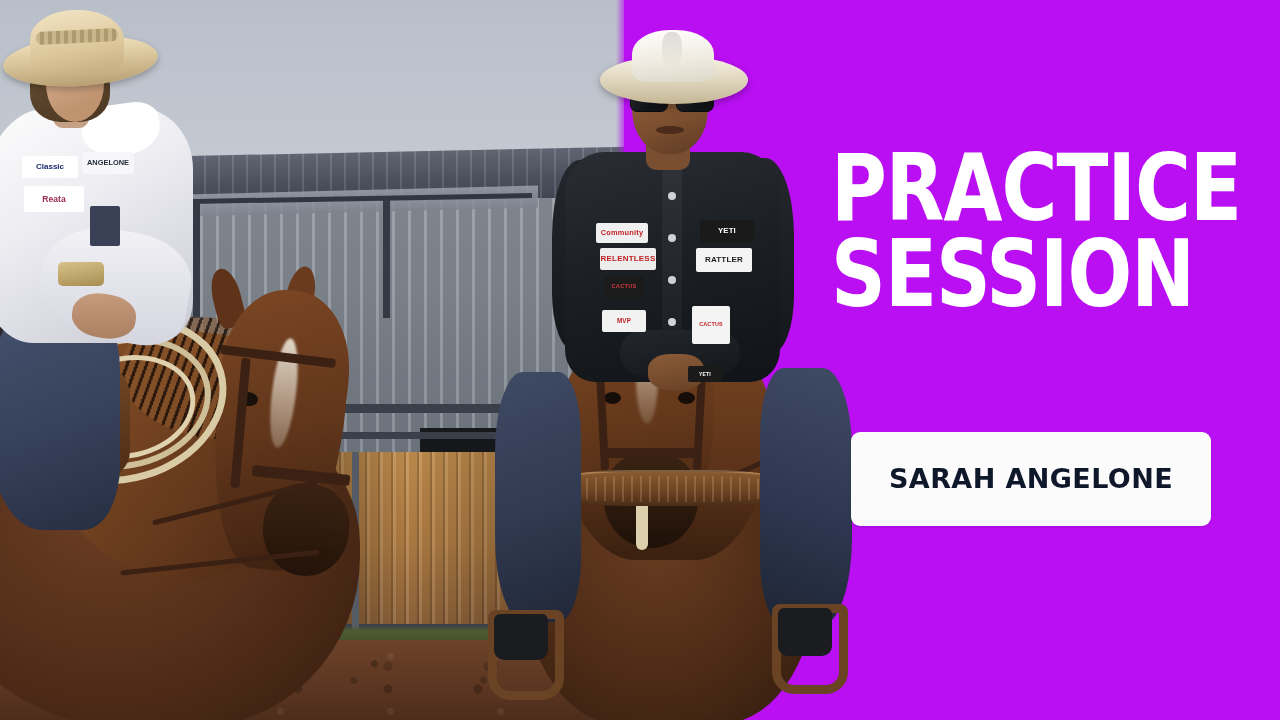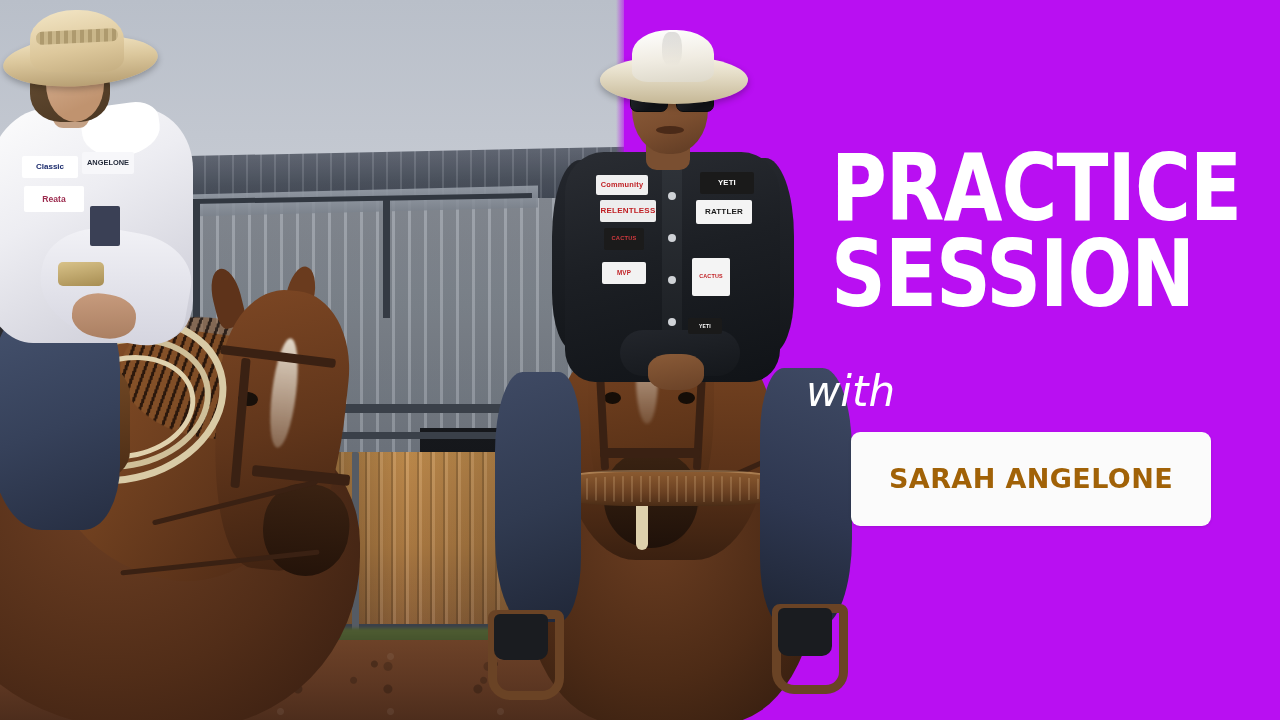--- a/index.html
+++ b/index.html
@@ -384,21 +384,21 @@
   }
   .namecard{
     position:absolute;left:851px;top:432px;width:360px;height:94px;
     background:#fbfbfb;border-radius:9px;
     display:flex;flex-direction:column;
     align-items:center;justify-content:center;
     box-shadow:0 1px 3px rgba(0,0,0,.12);
   }
   .namecard span{
     display:block;
-    color:#a16207;
+    color:#0f172a;
     font-family:"DejaVu Sans","Liberation Sans",sans-serif;
     font-weight:600;
     font-size:27px;
     line-height:1.08;
     letter-spacing:.4px;
     white-space:nowrap;
     text-transform:uppercase;
   }
 </style>
 </head>
@@ -525,21 +525,21 @@
     <div class="m-mouth" style="z-index: 2;"></div>
     <div class="m-glasses" style="z-index: 2;">
       <div class="m-lens" style="left:0;"></div>
       <div class="m-bridge"></div>
       <div class="m-lens" style="left:46px;"></div>
     </div>
     <div class="m-hat-brim" style="z-index: 2;"></div>
     <div class="m-hat-crown" style="z-index: 2;"></div>
     <div class="m-hat-dent" style="z-index: 2;"></div>
 
-    <div id="man-patches" style="position: absolute; inset: 0px; z-index: 3;">
+    <div id="man-patches" style="position: absolute; inset: 0px; z-index: 3; margin-top: 48px;">
         <div class="mpatch" style="position: absolute; left: 596px; top: 175px; width: 52px; height: 20px; background: rgb(240, 240, 240); color: rgb(192, 32, 36); font-size: 7.42857px; font-family: &quot;Liberation Sans&quot;, sans-serif; display: flex; align-items: center; justify-content: center; overflow: hidden; border-radius: 2px; font-weight: bold;">Community</div>
         <div class="mpatch" style="position: absolute; left: 600px; top: 200px; width: 56px; height: 22px; background: rgb(237, 237, 237); color: rgb(192, 32, 36); font-size: 8px; font-family: &quot;Liberation Sans&quot;, sans-serif; display: flex; align-items: center; justify-content: center; overflow: hidden; border-radius: 2px; font-weight: bold;">RELENTLESS</div>
         <div class="mpatch" style="position: absolute; left: 604px; top: 228px; width: 40px; height: 22px; background: rgb(27, 27, 27); color: rgb(210, 58, 63); font-size: 5.71429px; font-family: &quot;Liberation Sans&quot;, sans-serif; display: flex; align-items: center; justify-content: center; overflow: hidden; border-radius: 2px; font-weight: bold;">CACTUS</div>
         <div class="mpatch" style="position: absolute; left: 602px; top: 262px; width: 44px; height: 22px; background: rgb(242, 242, 242); color: rgb(192, 32, 36); font-size: 6.28571px; font-family: &quot;Liberation Sans&quot;, sans-serif; display: flex; align-items: center; justify-content: center; overflow: hidden; border-radius: 2px; font-weight: bold;">MVP</div>
         <div class="mpatch" style="position: absolute; left: 700px; top: 172px; width: 54px; height: 22px; background: rgb(26, 26, 26); color: rgb(255, 255, 255); font-size: 7.71429px; font-family: &quot;Liberation Sans&quot;, sans-serif; display: flex; align-items: center; justify-content: center; overflow: hidden; border-radius: 2px; font-weight: bold;">YETI</div>
         <div class="mpatch" style="position: absolute; left: 696px; top: 200px; width: 56px; height: 24px; background: rgb(244, 244, 244); color: rgb(27, 27, 27); font-size: 8px; font-family: &quot;Liberation Sans&quot;, sans-serif; display: flex; align-items: center; justify-content: center; overflow: hidden; border-radius: 2px; font-weight: bold;">RATTLER</div>
         <div class="mpatch" style="position: absolute; left: 692px; top: 258px; width: 38px; height: 38px; background: rgb(244, 244, 244); color: rgb(192, 32, 36); font-size: 5.42857px; font-family: &quot;Liberation Sans&quot;, sans-serif; display: flex; align-items: center; justify-content: center; overflow: hidden; border-radius: 2px; font-weight: bold;">CACTUS</div>
         <div class="mpatch" style="position: absolute; left: 688px; top: 318px; width: 34px; height: 16px; background: rgb(26, 26, 26); color: rgb(255, 255, 255); font-size: 5px; font-family: &quot;Liberation Sans&quot;, sans-serif; display: flex; align-items: center; justify-content: center; overflow: hidden; border-radius: 2px; font-weight: bold;">YETI</div>
       </div>
 
@@ -547,20 +547,19 @@
     <div style="position: absolute; left: 648px; top: 354px; width: 56px; height: 36px; background: linear-gradient(170deg, rgb(138, 91, 56), rgb(106, 66, 39)); border-radius: 40%; z-index: 2;"></div>
   </div>
 
   <div class="purple" style="background: rgb(185, 15, 242); z-index: 0;"></div>
     <div class="purple-soft" style="z-index: 0; background: linear-gradient(90deg, rgba(0, 0, 0, 0), rgb(185, 15, 242));"></div>
 
   <div class="textlayer" style="z-index: 5;">
     <div class="title">PRACTICE
 SESSION</div>
 
-    <div class="with">with</div>
 
     <div class="namecard">
       <span>SARAH ANGELONE</span>
     </div>
   </div>
 
 </div>
 
 </body></html>

